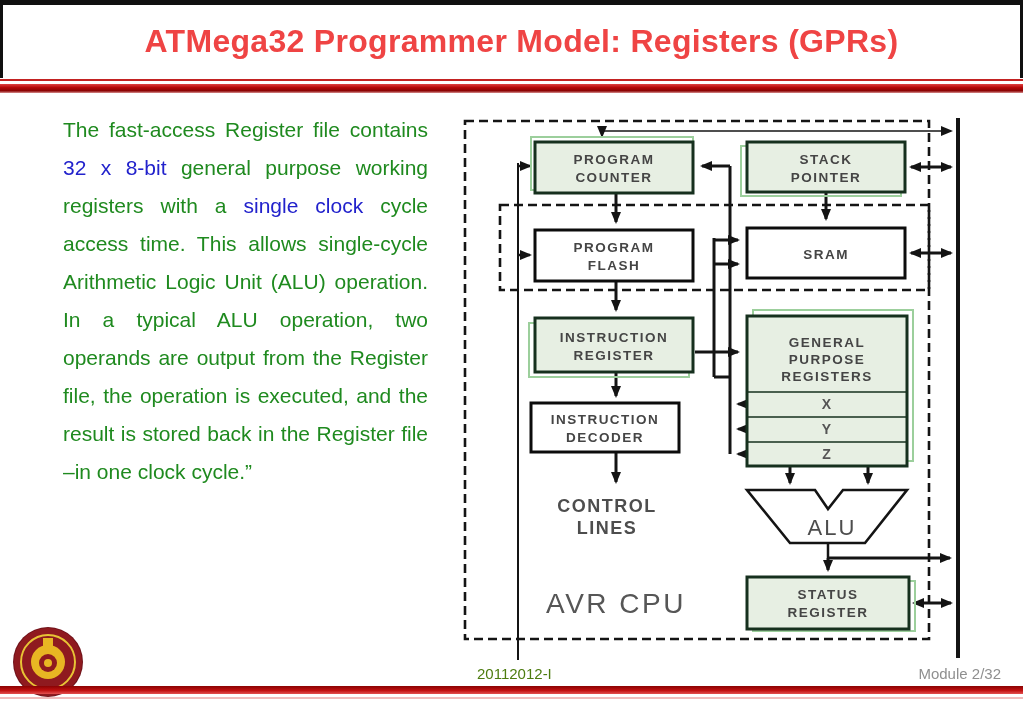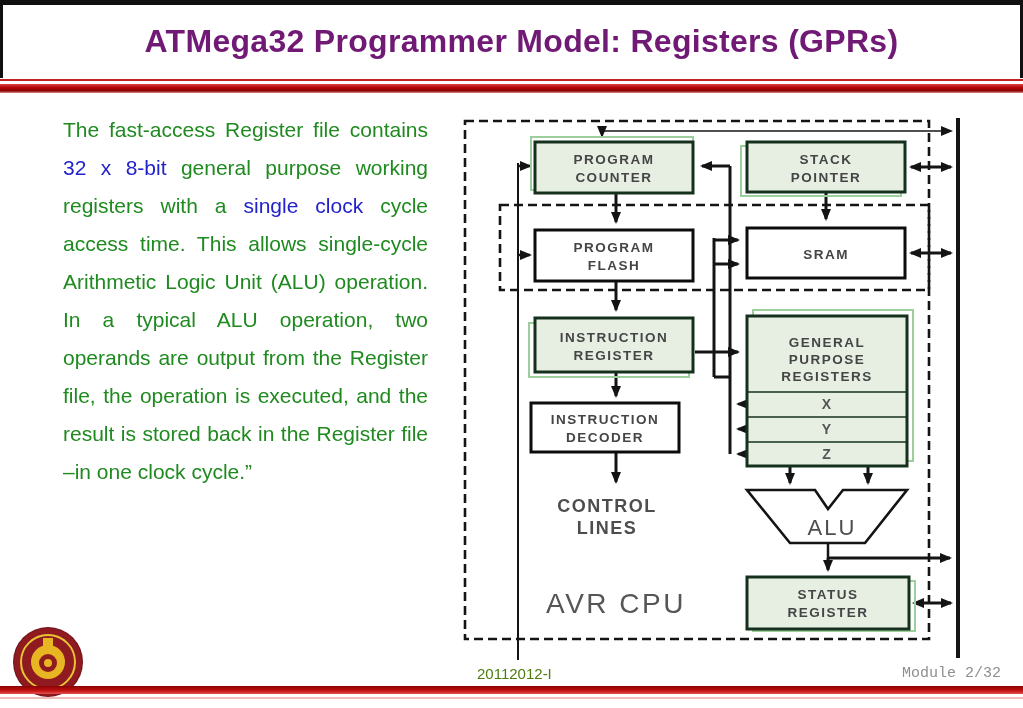--- a/index.html
+++ b/index.html
@@ -7,21 +7,21 @@
     width:1023px;height:708px;position:relative;background:#ffffff;
     font-family:"Liberation Sans",sans-serif;overflow:hidden;
   }
   
   .header{
     position:absolute;top:0;left:0;width:1023px;height:78px;box-sizing:border-box;
     border-top:5px solid #101010;border-left:3px solid #101010;border-right:3px solid #101010;
     display:flex;align-items:center;justify-content:center;background:#fff;
   }
   .title{
-    color:#701a75;font-size:32px;font-weight:bold;letter-spacing:.3px;white-space:nowrap;margin-left:20px;
+    color:#ef4444;font-size:32px;font-weight:bold;letter-spacing:.3px;white-space:nowrap;margin-left:20px;
   }
   .rule-thin{position:absolute;top:79px;left:0;width:1023px;height:2px;background:#c32222;}
   .rule-thick{
     position:absolute;top:84px;left:0;width:1023px;height:9px;
     background:linear-gradient(180deg,#e04040 0%,#b40808 40%,#8a0303 75%,#d98f8f 100%);
   }
   
   .bottom-bar{
     position:absolute;top:686px;left:0;width:1023px;height:8px;
     background:linear-gradient(180deg,#8a0303 0%,#c01010 55%,#e35050 100%);
@@ -53,21 +53,21 @@
   .logo-emblem::after{
     content:"";position:absolute;left:13px;top:14px;width:8px;height:8px;border-radius:50%;
     background:#e8b623;
   }
   .logo-tab{position:absolute;top:-7px;left:12px;width:10px;height:8px;background:#e8b623;}
   
   .footer-left{
     position:absolute;left:477px;top:665px;font-size:15px;color:#4d7c0f;
   }
   .footer-right{
-    position:absolute;right:22px;top:665px;font-size:15px;color:#8f8f8f;font-family:Liberation Mono, monospace;
+    position:absolute;right:22px;top:665px;font-size:15px;color:#8f8f8f;
   }
   
   svg.diagram{position:absolute;left:0;top:0;}
   .ln{stroke:#141414;fill:none;}
   .dash{stroke:#141414;fill:none;stroke-width:2.6;stroke-dasharray:9 5;}
   .gbox{fill:#e7efe3;stroke:#16301e;stroke-width:3;}
   .wbox{fill:#ffffff;stroke:#0c0c0c;stroke-width:3;}
   .hlbox{fill:none;stroke:#9ccf9c;stroke-width:2;}
   .bt{font-family:"Liberation Sans",sans-serif;font-size:13.5px;font-weight:bold;
       fill:#454545;letter-spacing:1.5px;text-anchor:middle;}

